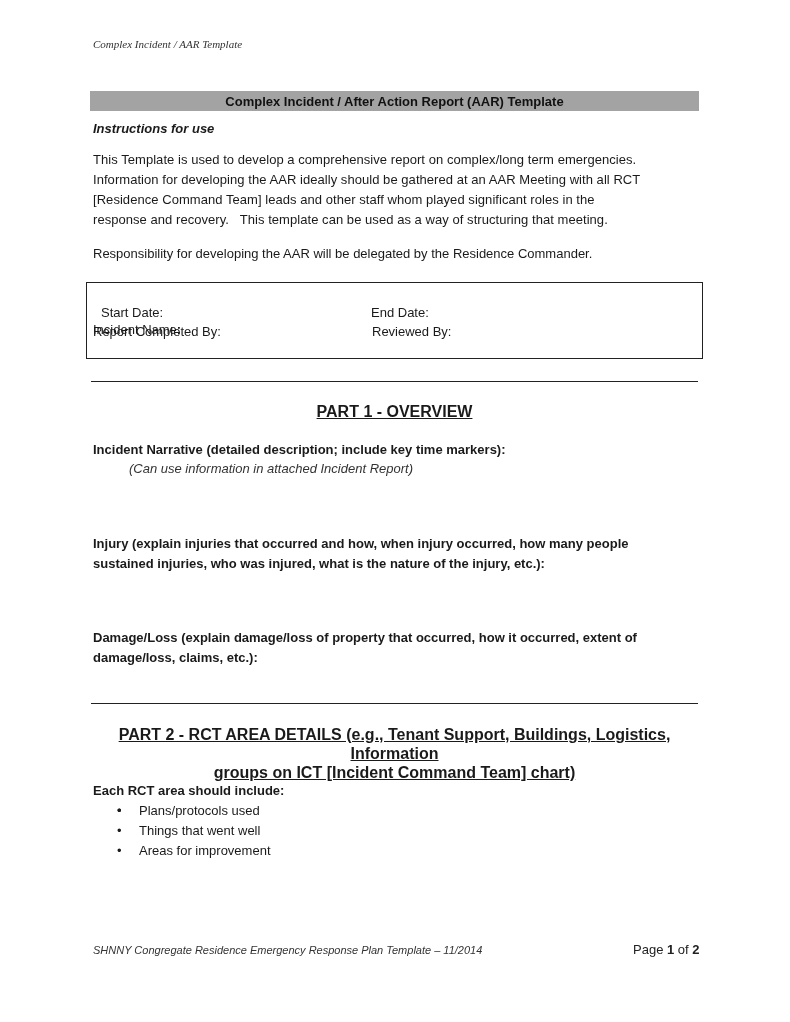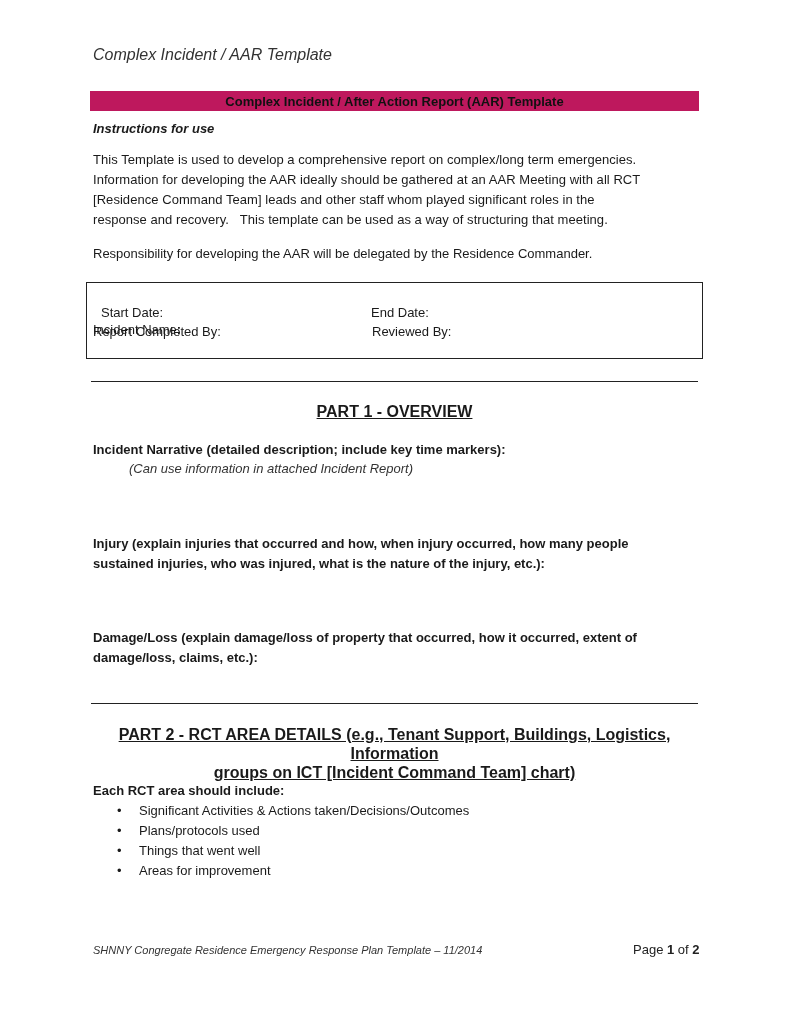--- a/index.html
+++ b/index.html
@@ -1,20 +1,20 @@
 <!DOCTYPE html>
 <html><head>
 <meta charset="utf-8">
 <style>
   html, body { margin: 0; padding: 0; background: #ffffff; }
   body { width: 790px; height: 1022px; position: relative; overflow: hidden;
          font-family: "Liberation Sans", "DejaVu Sans", sans-serif; color: #1a1a1a; }
   .abs { position: absolute; }
-  .header-text { left: 93px; top: 46px; font-size: 16px; font-style: italic; color: #333; }
-  .banner { left: 90px; top: 91px; width: 609px; height: 20px; background: #be185d;
+  .header-text { left: 93px; top: 38px; font-size: 11px; font-style: italic; color: #333; font-family: Liberation Serif, serif; }
+  .banner { left: 90px; top: 91px; width: 609px; height: 20px; background: #a3a3a3;
             display: flex; align-items: center; justify-content: center;
             font-size: 13px; font-weight: bold; color: #111; }
   .p { font-size: 13px; line-height: 20px; left: 93px; width: 620px; }
   .instr-title { top: 119px; font-weight: bold; font-style: italic; }
   .instr-body { top: 150px; letter-spacing: 0.05px; }
   .resp { top: 244px; }
   .info-box { left: 86px; top: 282px; width: 617px; height: 77px; border: 1.5px solid #222; box-sizing: border-box; }
   .info-row { position: absolute; font-size: 13px; line-height: 18px; }
   .rule { height: 0; border-top: 1.5px solid #222; left: 91px; width: 607px; }
   .part-title { font-size: 16px; font-weight: bold; text-decoration: underline; text-align: center; left: 91px; width: 607px; line-height: 19px; }
@@ -82,20 +82,20 @@
 <div class="abs rule" style="top:703px;"></div>
 
 <div class="abs part-title" style="top:725px;">
   <div>PART 2 - RCT AREA DETAILS (e.g., Tenant Support, Buildings, Logistics, Information</div>
   <div>groups on ICT [Incident Command Team] chart)</div>
 </div>
 
 <div class="abs p bold" style="top:781px;">Each RCT area should include:</div>
 
 <ul class="abs bullets">
-  <li><span class="dot">•</span><span>Significant Activities &amp; Actions taken/Decisions/Outcomes</span></li>
+  <li><span class="dot">•</span></li>
   <li><span class="dot">•</span><span>Plans/protocols used</span></li>
   <li><span class="dot">•</span><span>Things that went well</span></li>
   <li><span class="dot">•</span><span>Areas for improvement</span></li>
 </ul>
 
 <div class="abs footer-left">SHNNY Congregate Residence Emergency Response Plan Template – 11/2014</div>
 <div class="abs footer-right"><span style="white-space:pre;">Page </span><span class="bold">1</span><span style="white-space:pre;"> of </span><span class="bold">2</span></div>
 
 </body></html>

